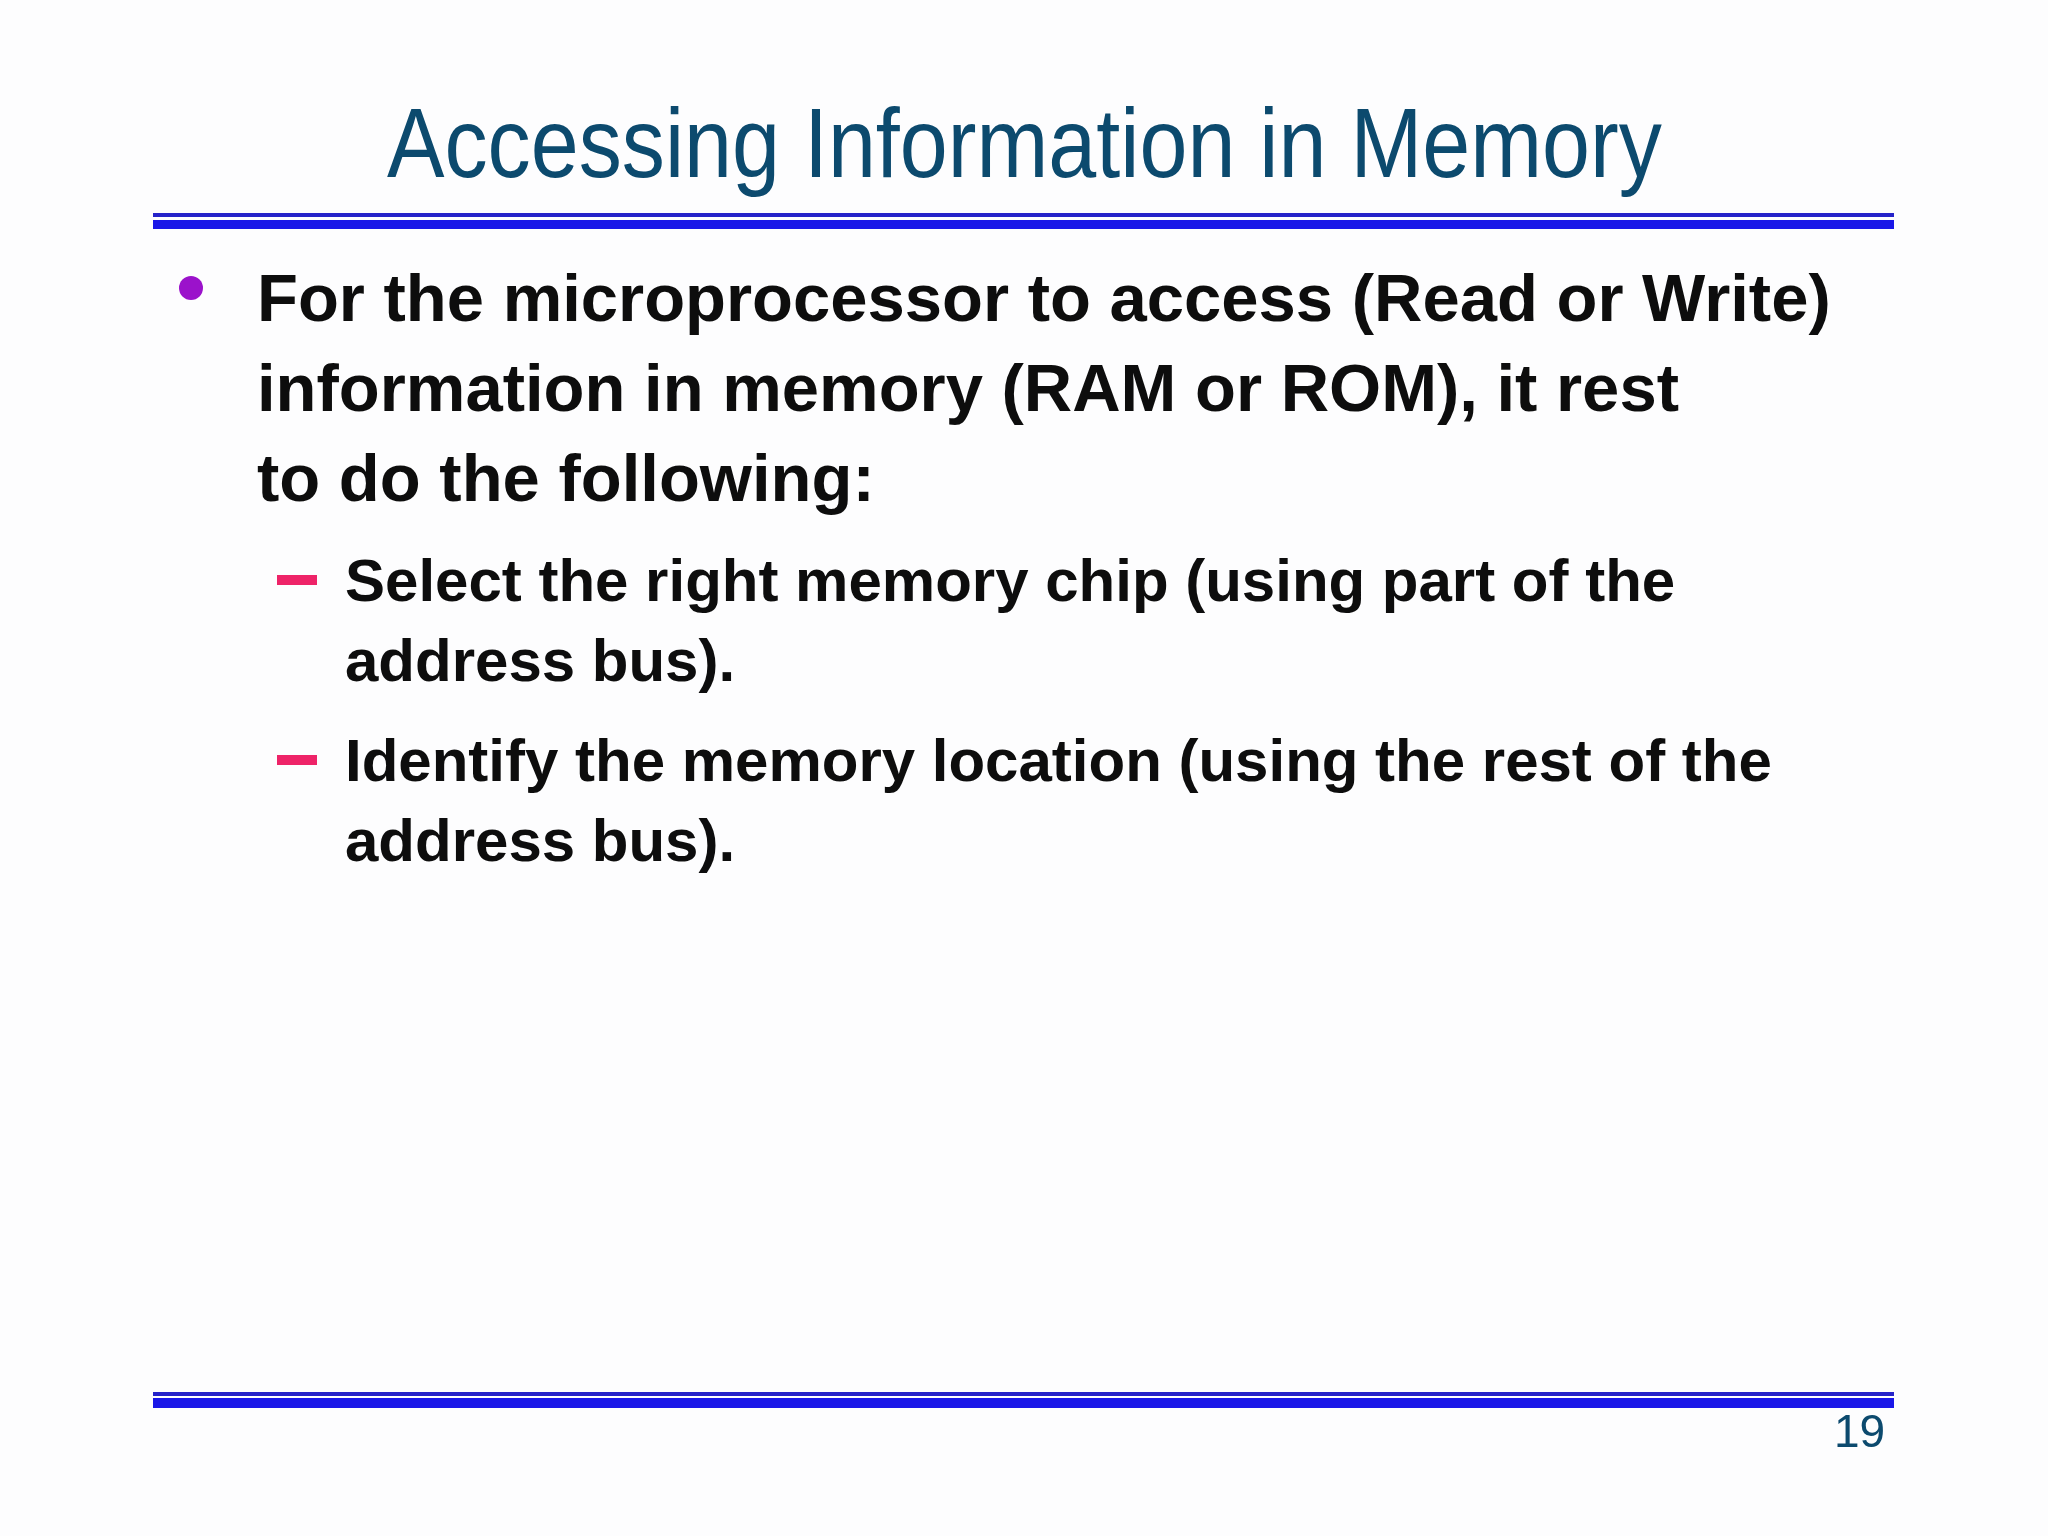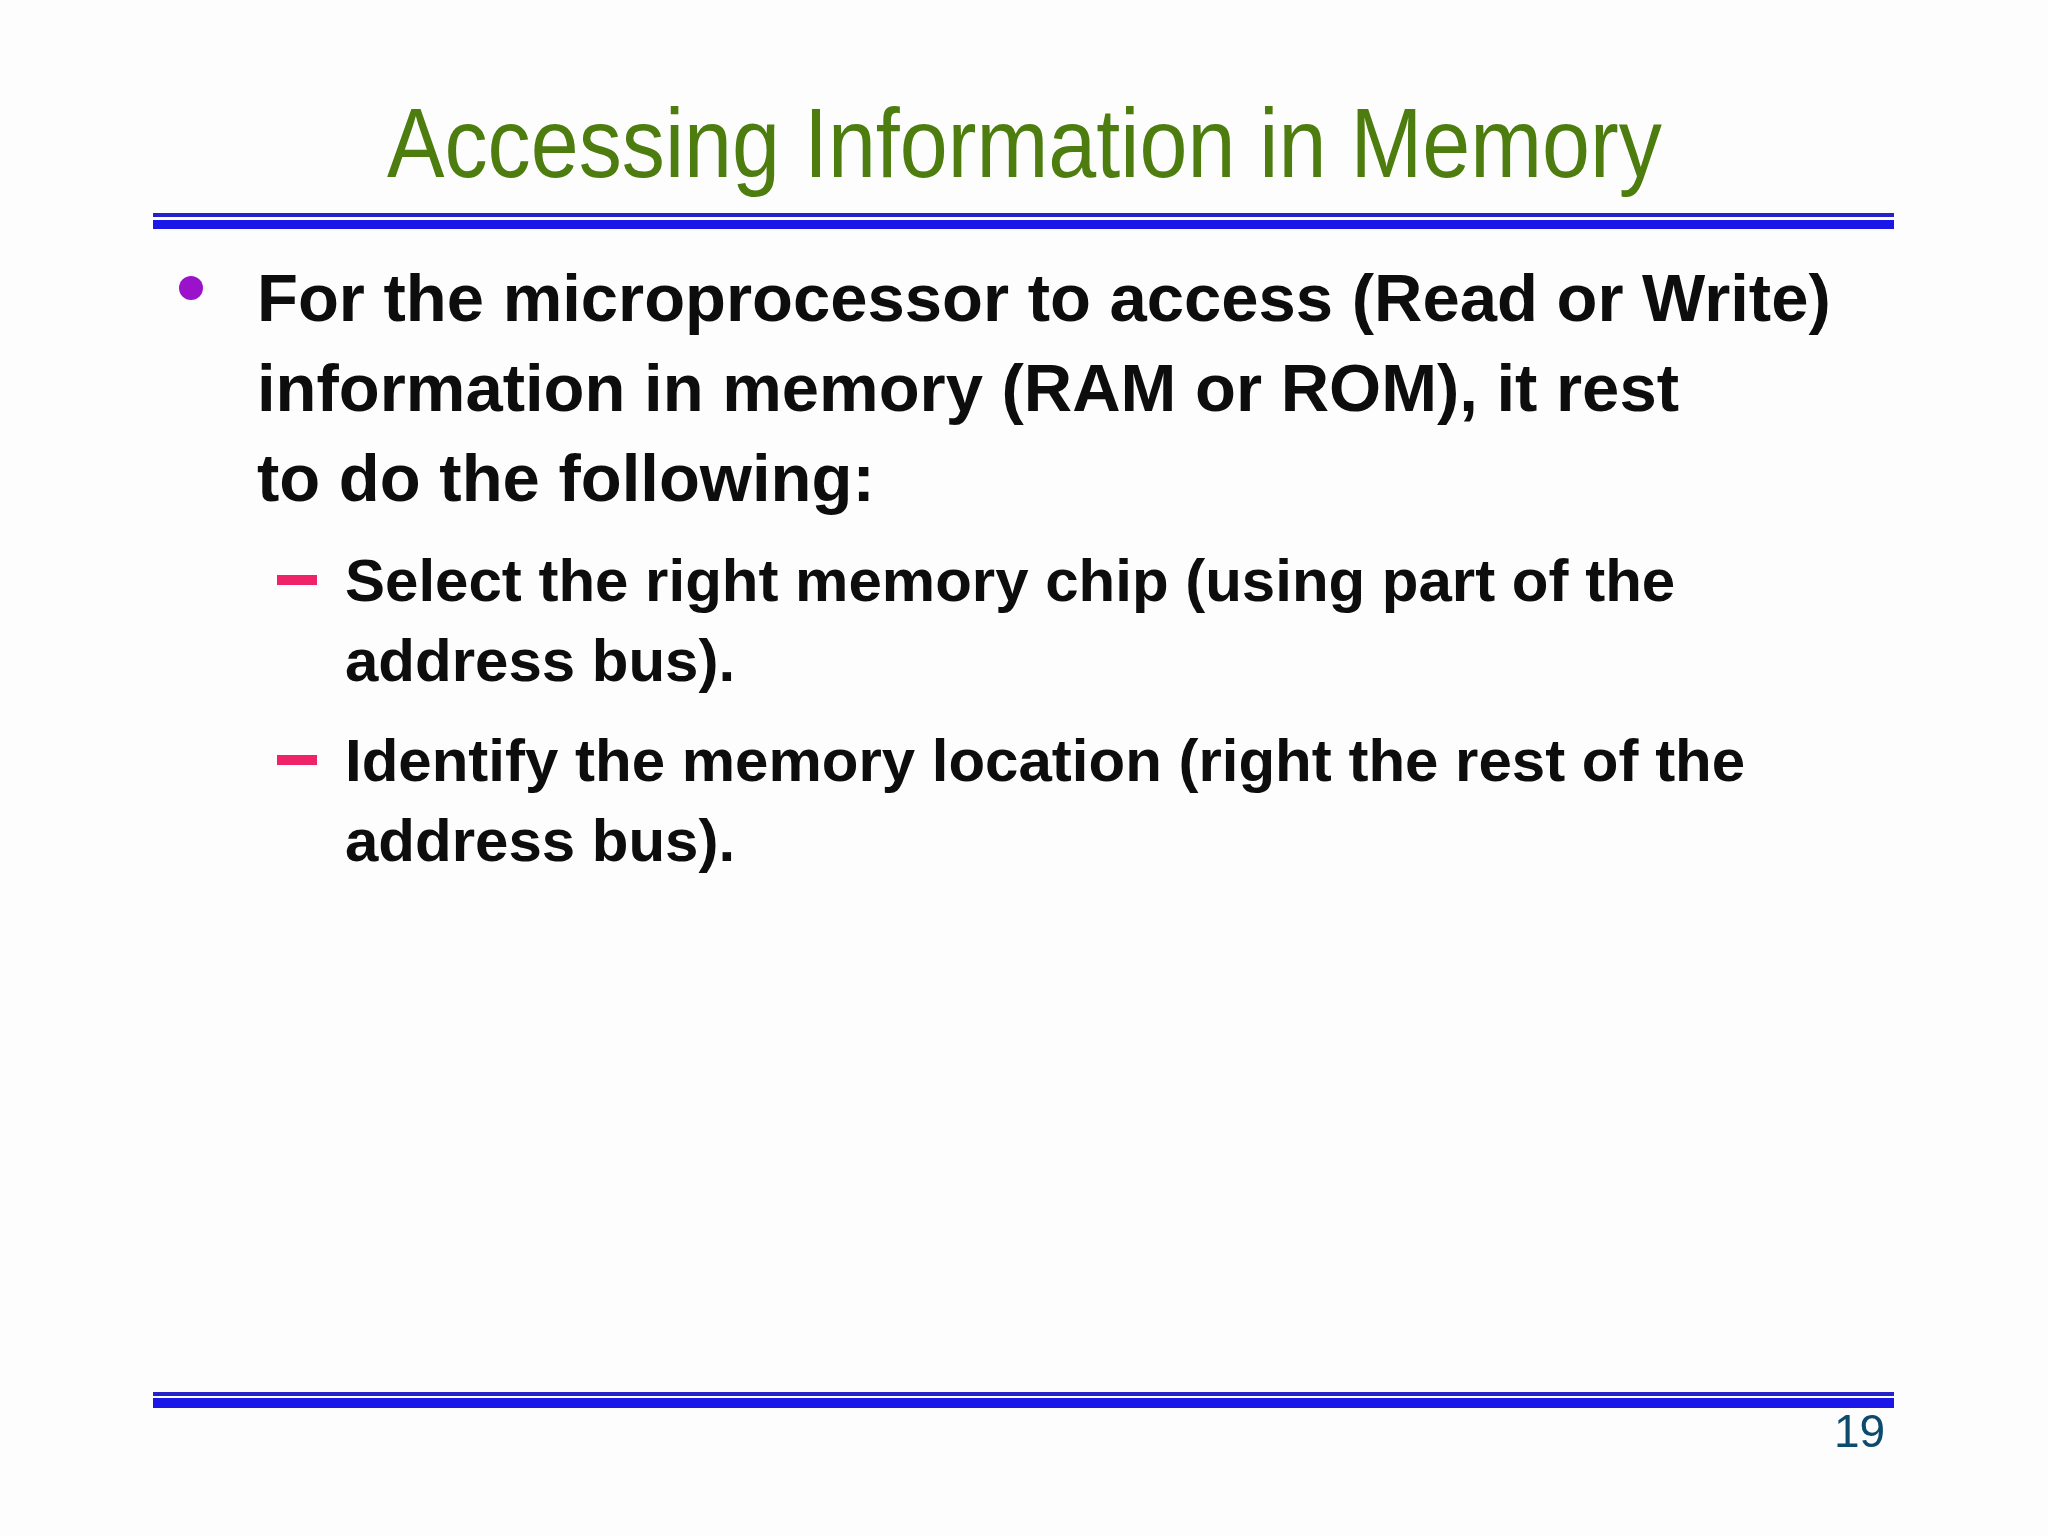--- a/index.html
+++ b/index.html
@@ -19,21 +19,21 @@
   
   .title {
     position: absolute;
     top: 94px;
     left: 0;
     width: 2048px;
     text-align: center;
     font-size: 98px;
     line-height: 98px;
     white-space: nowrap;
-    color: #4d7c0f;
+    color: #0c4a6e;
   }
   .title .squeeze {
     display: inline-block;
     transform: scaleX(0.88);
     transform-origin: 50% 50%;
   }
   
   .rule {
     position: absolute;
     left: 153px;
@@ -113,21 +113,21 @@
   </div>
 
   <div class="item level2 sub1">
     <span class="dash"></span>
     <div class="line">Select the right memory chip (using part of the</div>
     <div class="line">address bus).</div>
   </div>
 
   <div class="item level2 sub2">
     <span class="dash"></span>
-    <div class="line">Identify the memory location (right the rest of the</div>
+    <div class="line">Identify the memory location (using the rest of the</div>
     <div class="line">address bus).</div>
   </div>
 
 
   <div class="rule thin bottom-thin"></div>
   <div class="rule thick bottom-thick"></div>
 
   <div class="page-number">19</div>
 
 </div>

